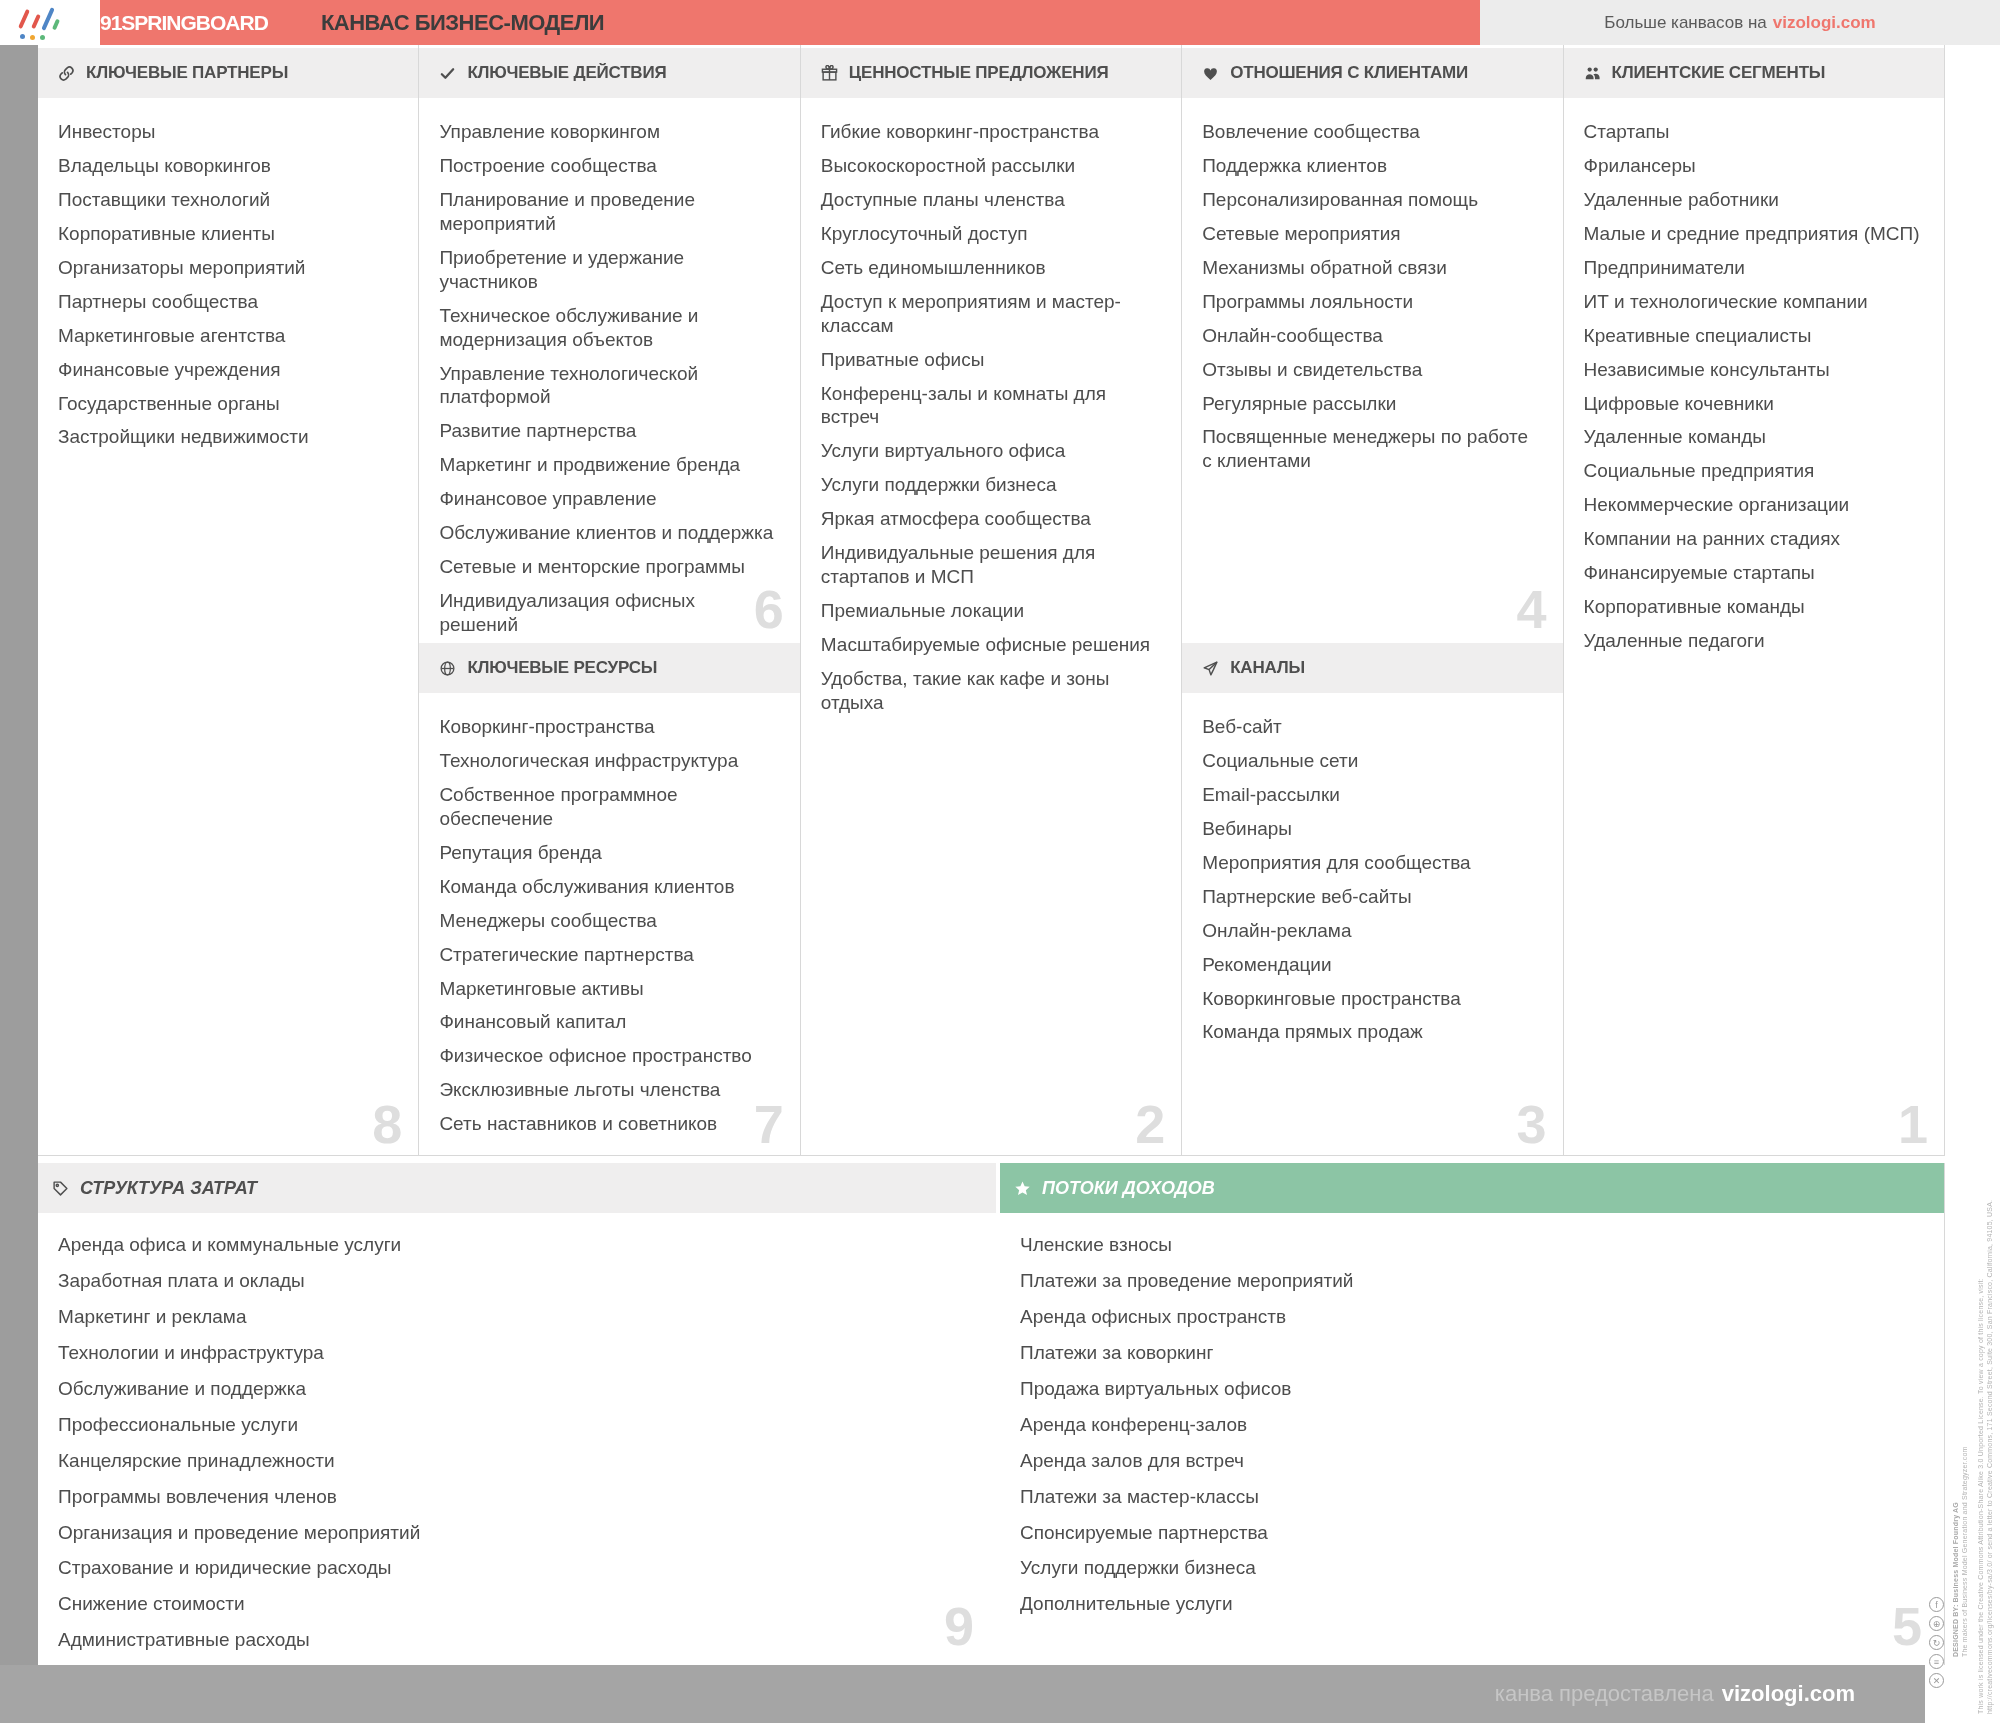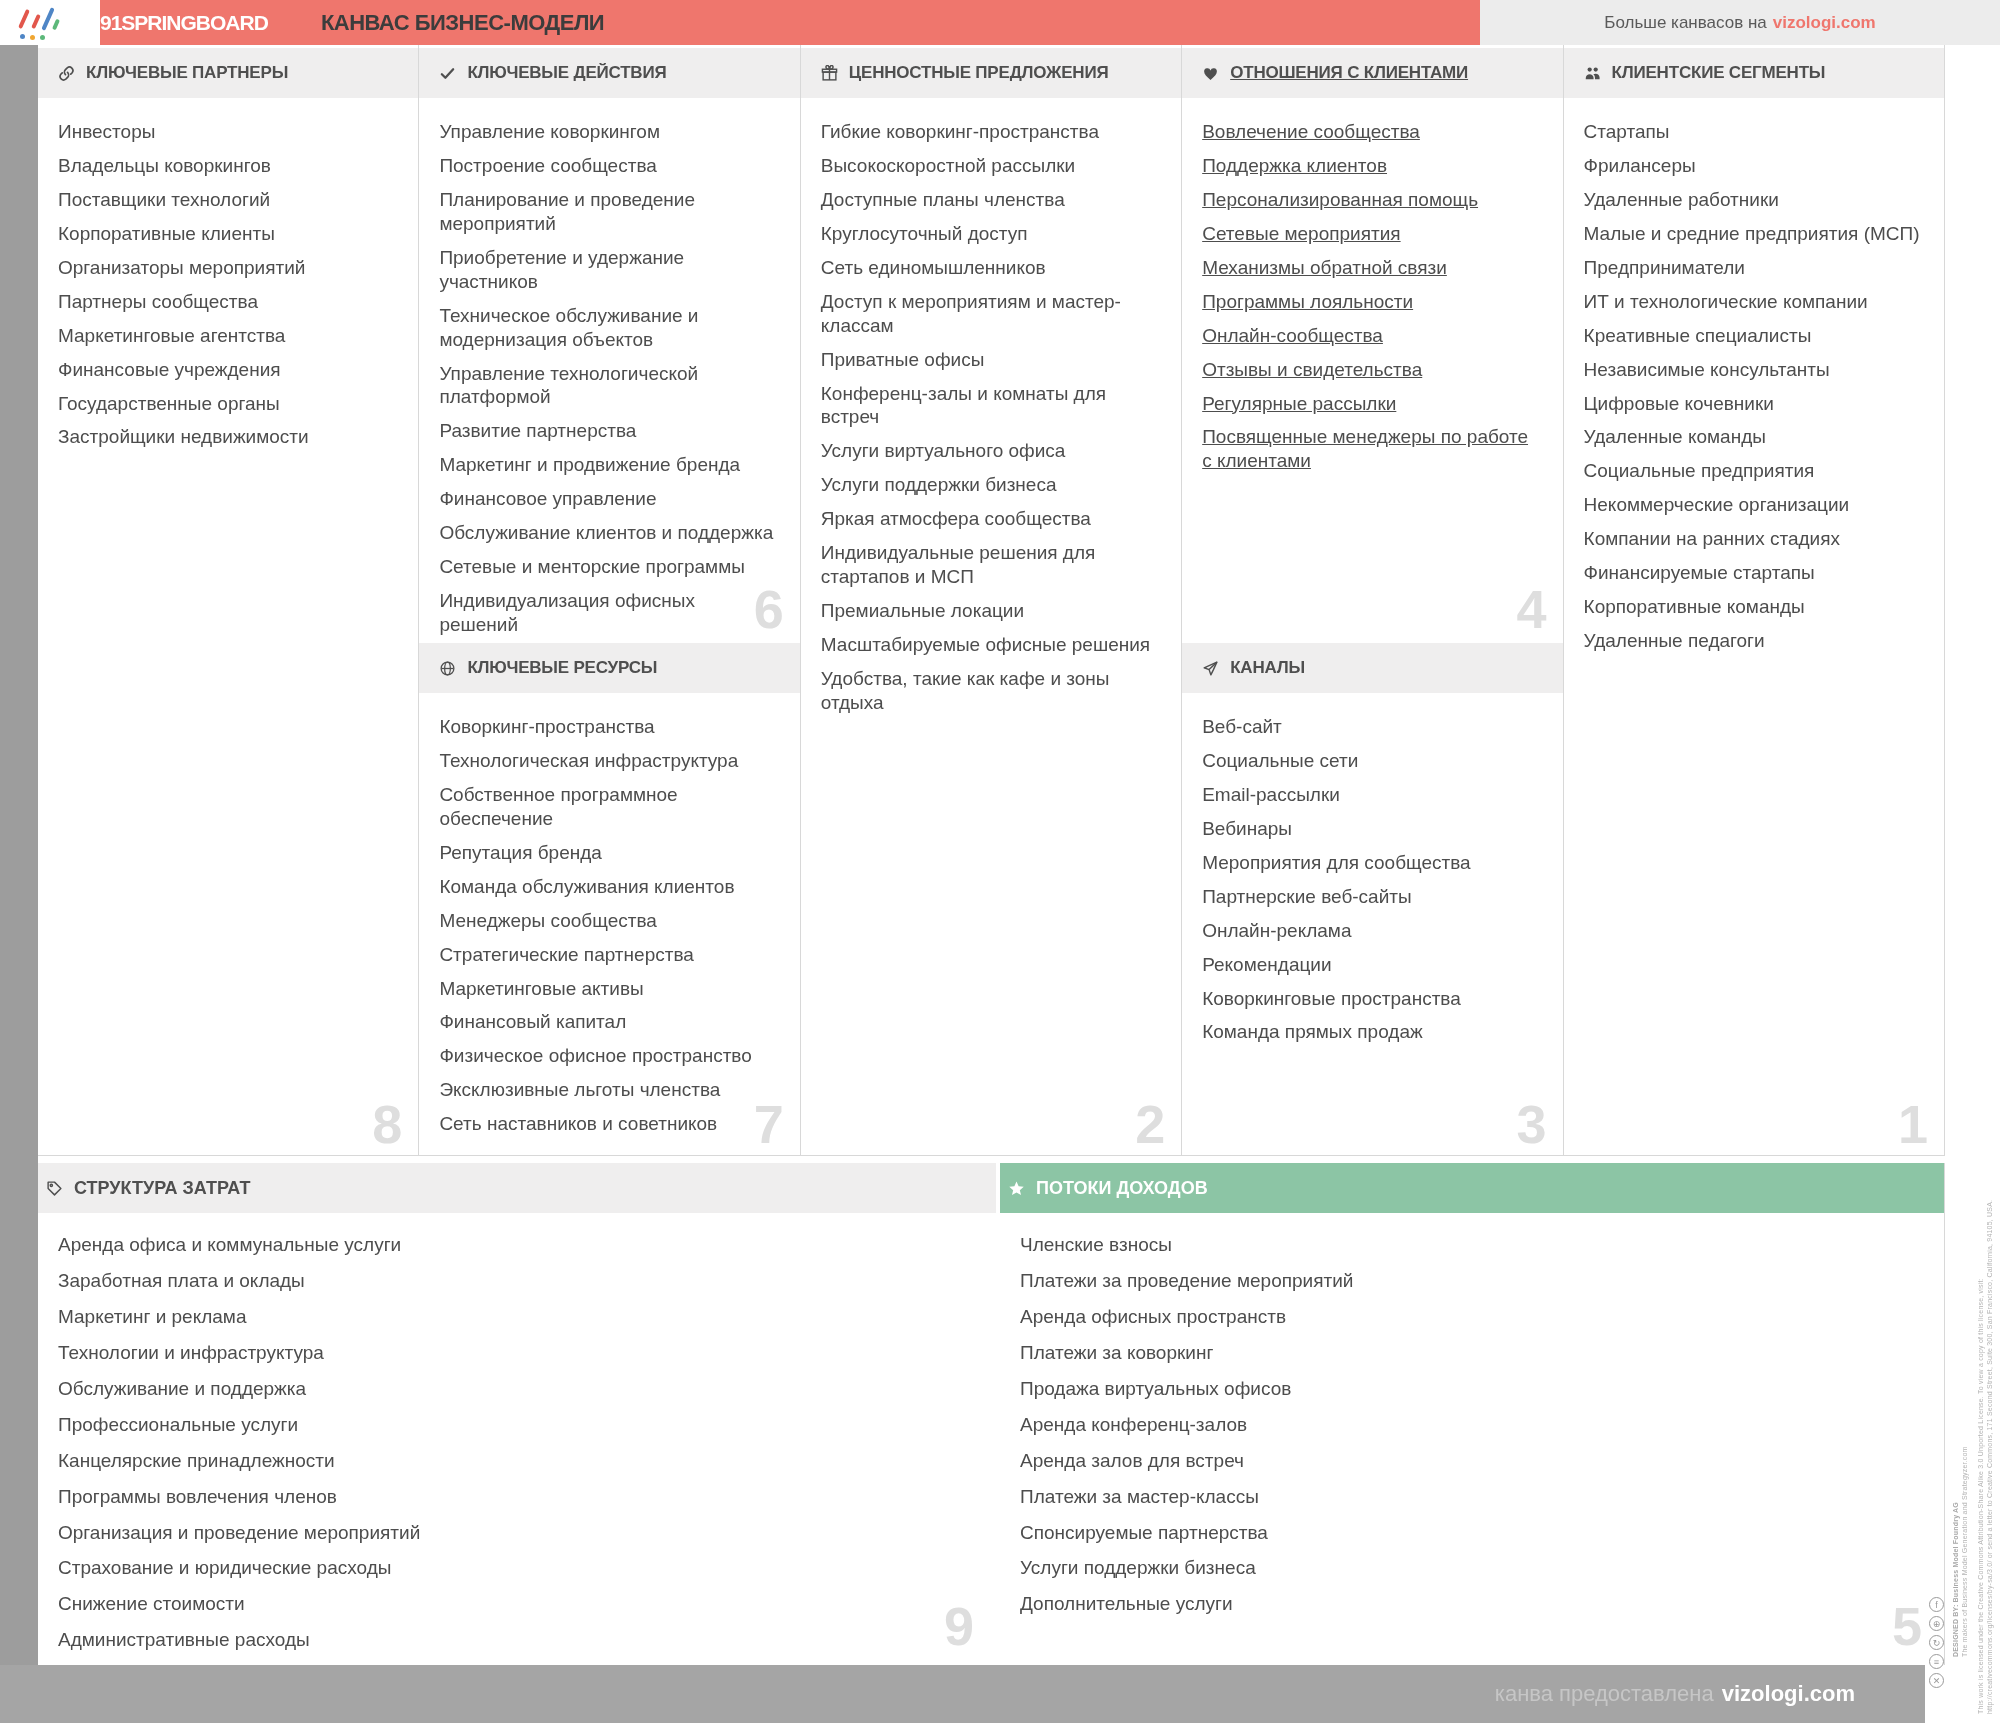--- a/index.html
+++ b/index.html
@@ -37,21 +37,21 @@
   .icon svg{width:100%;height:100%;display:block;}
   .items{padding:22px 22px 0 20px;font-size:19px;line-height:1.26;color:#4d4d4d;}
   .items div{margin-bottom:10px;}
   .num{position:absolute;right:16px;bottom:4px;font-size:54px;font-weight:bold;color:#dedede;line-height:1;}
 
   
   .bottom{position:absolute;left:38px;top:1163px;width:1907px;height:502px;display:flex;}
   .b-section{position:relative;box-sizing:border-box;height:100%;}
   .b-cost{width:962px;border-right:4px solid #ffffff;}
   .b-rev{width:945px;border-right:1px solid #d8d8d8;}
-  .b-header{height:50px;display:flex;align-items:center;padding-left:8px;gap:11px;box-sizing:border-box;}
+  .b-header{height:50px;display:flex;align-items:center;padding-left:14px;gap:11px;box-sizing:border-box;font-style:italic;}
   .b-cost .b-header{background:#efeeee;}
   .b-cost .b-header .hlabel{font-size:18px;font-weight:bold;color:#4f4f4f;}
   .b-rev .b-header{background:#8cc5a5;}
   .b-rev .b-header .hlabel{font-size:18px;font-weight:bold;color:#ffffff;}
   .b-rev .icon{color:#ffffff;}
   .b-items{padding:20px 22px 0 20px;font-size:19px;line-height:1.26;}
   .b-items div{margin-bottom:12px;}
   .b-num{position:absolute;right:22px;bottom:12px;font-size:54px;font-weight:bold;color:#dedede;line-height:1;}
 
   
@@ -213,21 +213,21 @@
             <div>Индивидуальные решения для стартапов и МСП</div>
             <div>Премиальные локации</div>
             <div>Масштабируемые офисные решения</div>
             <div>Удобства, такие как кафе и зоны отдыха</div>
           </div>
         <div class="num">2</div>
       </div>
     </div>
 
     <div class="col">
-      <div class="section" style="height:595px;text-decoration:underline;">
+      <div class="section" style="height:595px;">
         <div class="col-header">
           <span class="icon">
             <svg viewBox="0 0 24 24" fill="currentColor">
                 <path d="M12 21C6.4 16.4 3 12.9 3 9.2A4.6 4.6 0 0 1 12 7.8 4.6 4.6 0 0 1 21 9.2c0 3.7-3.4 7.2-9 11.8z"></path>
               </svg>
           </span>
           <span class="hlabel">ОТНОШЕНИЯ С КЛИЕНТАМИ</span>
         </div>
         <div class="items">
 

